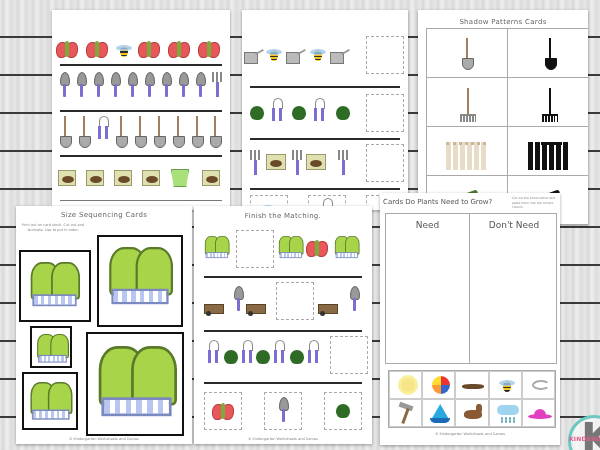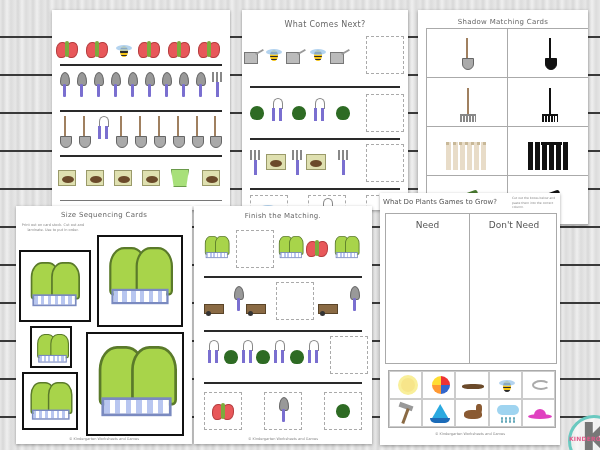--- a/index.html
+++ b/index.html
@@ -117,21 +117,20 @@
   <div class="ico seedpack" style="left:6px;top:160px;"></div>
   <div class="ico seedpack" style="left:34px;top:160px;"></div>
   <div class="ico seedpack" style="left:62px;top:160px;"></div>
   <div class="ico seedpack" style="left:90px;top:160px;"></div>
   <div class="ico pot" style="left:119px;top:159px;"></div>
   <div class="ico seedpack" style="left:150px;top:160px;"></div>
   <div class="rule" style="left:8px;right:8px;top:190px;height:1px;background:#777;"></div>
 </div>
 
 <div class="page" style="left:242px;top:10px;width:166px;height:200px;">
-  <div class="ptitle" style="margin-top:10px;font-size:8px;">What Comes Next?</div>
   <div class="ico can" style="left:2px;top:40px;"></div>
   <div class="ico bee" style="left:24px;top:36px;"></div>
   <div class="ico can" style="left:44px;top:40px;"></div>
   <div class="ico bee" style="left:68px;top:36px;"></div>
   <div class="ico can" style="left:88px;top:40px;"></div>
   <div class="dbox" style="left:124px;top:26px;width:38px;height:38px;"></div>
   <div class="rule" style="left:8px;right:8px;top:76px;"></div>
   <div class="ico hose" style="left:8px;top:96px;"></div>
   <div class="ico shears" style="left:30px;top:88px;"></div>
   <div class="ico hose" style="left:50px;top:96px;"></div>
@@ -147,21 +146,21 @@
   <div class="dbox" style="left:124px;top:134px;width:38px;height:38px;"></div>
   <div class="rule" style="left:8px;right:8px;top:178px;"></div>
   <div class="dbox" style="left:8px;top:185px;width:38px;height:30px;"></div>
   <div class="ico bee" style="left:18px;top:192px;"></div>
   <div class="dbox" style="left:66px;top:185px;width:38px;height:30px;"></div>
   <div class="ico shears" style="left:80px;top:188px;width:8px;"></div>
   <div class="dbox" style="left:124px;top:185px;width:38px;height:30px;"></div>
 </div>
 
 <div class="page" style="left:418px;top:10px;width:170px;height:215px;">
-  <div class="ptitle" style="margin-top:8px;font-size:7px;">Shadow Matching Cards</div>
+  <div class="ptitle" style="margin-top:8px;font-size:7px;">Shadow Patterns Cards</div>
   <div class="grid-cell" style="left:8px;top:18px;width:82px;height:50px;"></div>
   <div class="grid-cell" style="left:89px;top:18px;width:82px;height:50px;"></div>
   <div class="grid-cell" style="left:8px;top:67px;width:82px;height:50px;"></div>
   <div class="grid-cell" style="left:89px;top:67px;width:82px;height:50px;"></div>
   <div class="grid-cell" style="left:8px;top:116px;width:82px;height:50px;"></div>
   <div class="grid-cell" style="left:89px;top:116px;width:82px;height:50px;"></div>
   <div class="grid-cell" style="left:8px;top:165px;width:82px;height:50px;"></div>
   <div class="grid-cell" style="left:89px;top:165px;width:82px;height:50px;"></div>
   <div class="ico shovel" style="left:44px;top:28px;"></div>
   <div class="ico shovel dark" style="left:127px;top:28px;"></div>
@@ -241,21 +240,21 @@
       <i></i>
     </div>
   <div class="dbox" style="left:70px;top:186px;width:38px;height:38px;"></div>
   <div class="ico trowel" style="left:85px;top:191px;"></div>
   <div class="dbox" style="left:130px;top:186px;width:38px;height:38px;"></div>
   <div class="ico hose" style="left:142px;top:198px;"></div>
   <div class="footer" style="bottom:3px;">© Kindergarten Worksheets and Games</div>
 </div>
 
 <div class="page" style="left:380px;top:193px;width:180px;height:252px;">
-  <div style="position:absolute;left:3px;top:5px;font-size:7px;color:#555;">What Do Plants Games to Grow?</div>
+  <div style="position:absolute;left:3px;top:5px;font-size:7px;color:#555;">Cards Do Plants Need to Grow?</div>
   <div style="position:absolute;left:132px;top:3px;width:45px;font-size:3px;color:#888;line-height:4.5px;">Cut out the boxes below and paste them into the correct column.</div>
   <div style="position:absolute;left:5px;top:20px;width:172px;height:151px;border:1px solid #aaa;">
     <div style="position:absolute;left:84px;top:0;width:88px;height:100%;">
       <div class="colhead">Don't Need</div>
     </div>
     <div style="position:absolute;left:0;top:0;width:84px;height:100%;border-right:1px solid #aaa;">
       <div class="colhead">Need</div>
     </div>
   </div>
   <div style="position:absolute;left:8px;top:177px;width:168px;height:58px;border:1px solid #aaa;display:grid;grid-template-columns:repeat(5,1fr);grid-template-rows:1fr 1fr;">

